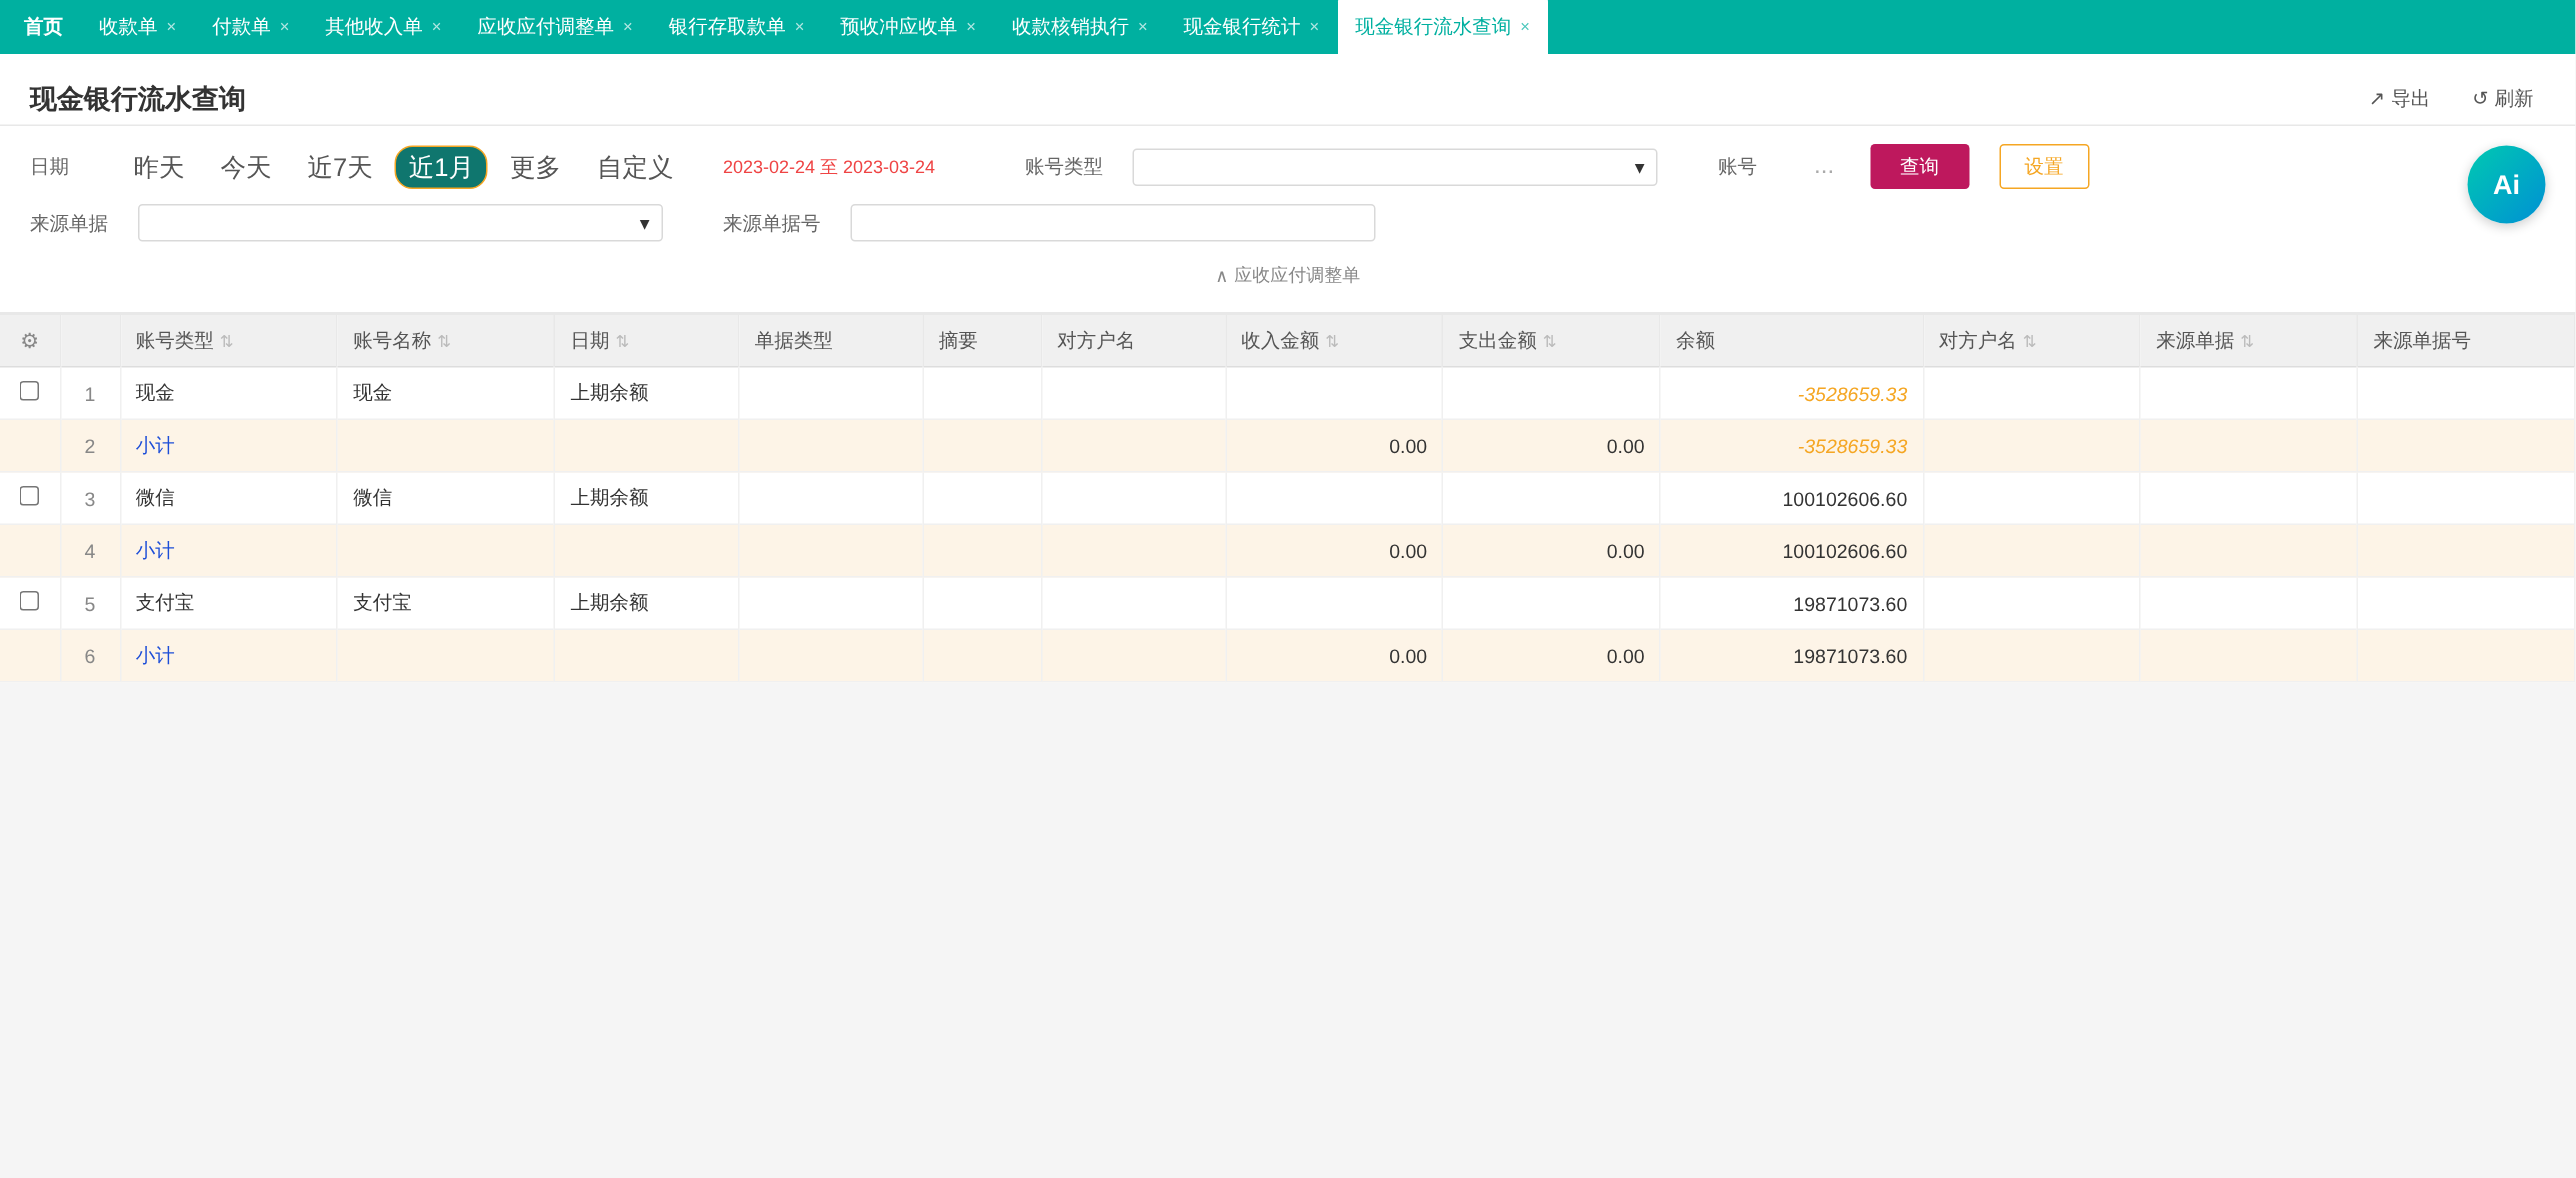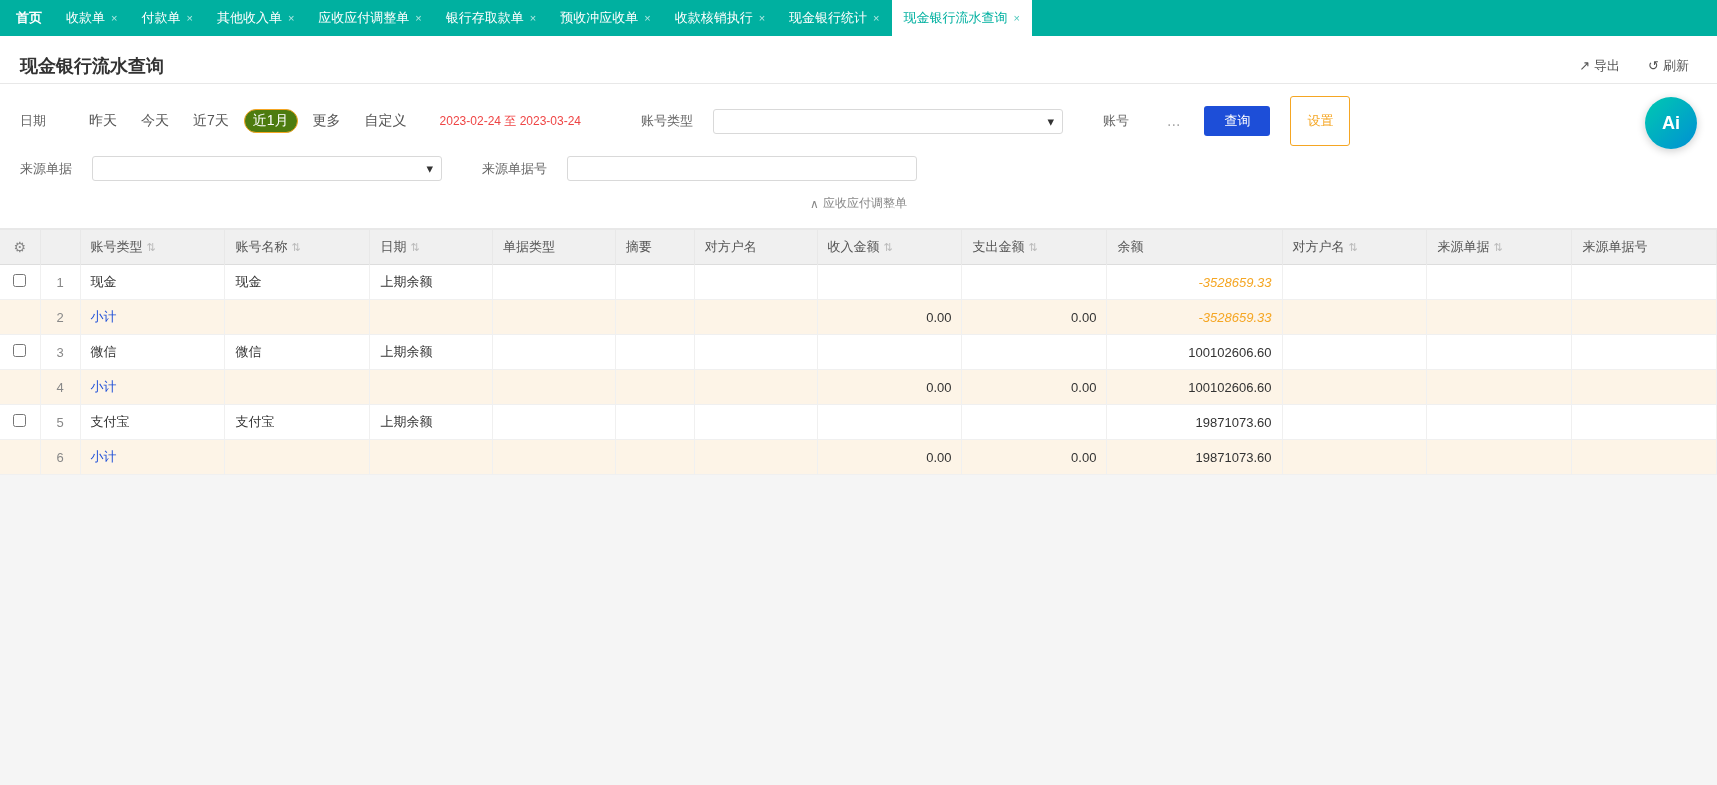--- a/index.html
+++ b/index.html
@@ -89,25 +89,25 @@
     .date-btns {
       display: flex;
       align-items: center;
       gap: 6px;
     }
     .date-btn {
       padding: 2px 8px;
       border: 1px solid transparent;
       border-radius: 3px;
       cursor: pointer;
-      font-size: 14px;
+      font-size: 17px;
       color: #555;
     }
     .date-btn.active {
-      background: #4d7c0f;
+      background: #0f766e;
       color: #fff;
       border-color: #f5a623;
       border-radius: 12px;
     }
     .date-range-text {
       font-size: 12px;
       color: #ef4444;
       margin-left: 4px;
     }
     .filter-select {
@@ -132,35 +132,35 @@
       font-size: 13px;
       outline: none;
     }
     .filter-dots {
       color: #aaa;
       cursor: pointer;
       font-size: 16px;
       padding: 0 4px;
     }
     .query-btn {
-      background: #1d4ed8;
+      background: #be185d;
       color: #fff;
       border: none;
       border-radius: 3px;
       padding: 6px 20px;
       font-size: 13px;
       cursor: pointer;
       white-space: nowrap;
     }
     .settings-btn {
       background: #fff;
       color: #f5a623;
       border: 1px solid #f5a623;
       border-radius: 3px;
-      padding: 15px 16px;
+      padding: 5px 16px;
       font-size: 13px;
       cursor: pointer;
       white-space: nowrap;
     }
     .collapse-btn {
       display: flex;
       align-items: center;
       justify-content: center;
       color: #888;
       font-size: 12px;

